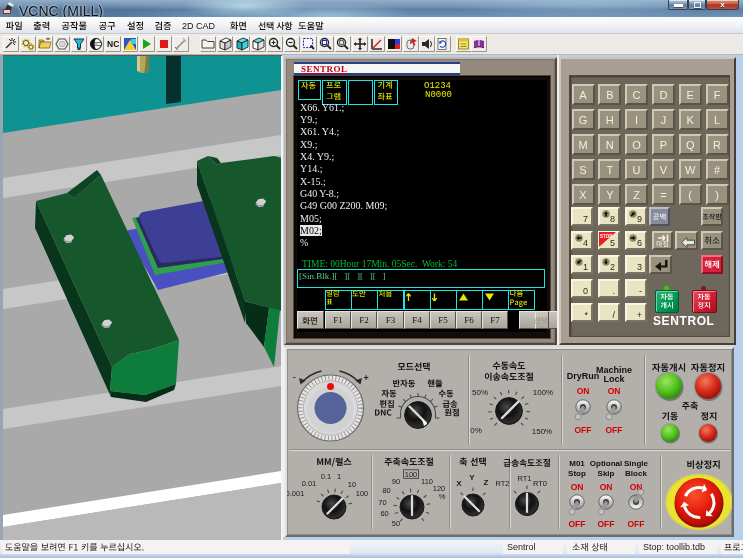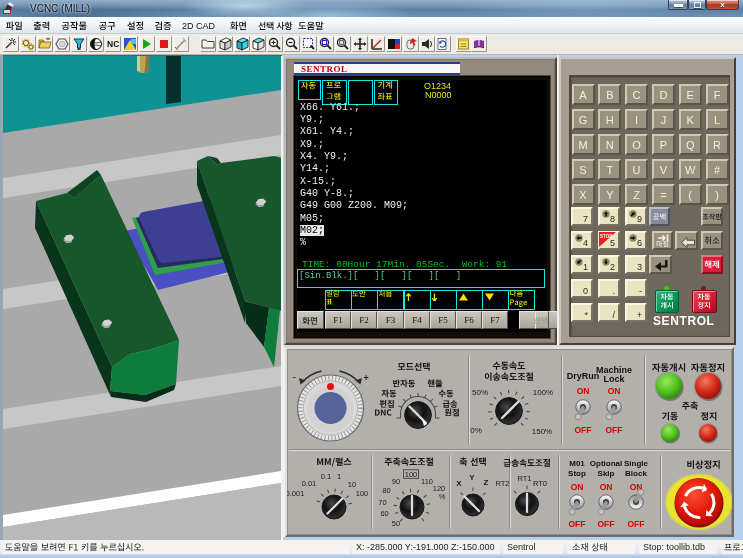--- a/index.html
+++ b/index.html
@@ -5,21 +5,21 @@
 body{position:relative;font-family:"Liberation Sans",sans-serif;background:#a8c0dc}
 .abs{position:absolute}
 
 #titlebar{position:absolute;left:0;top:0;width:743px;height:17px;
  background:linear-gradient(180deg,#93adc8 0%,#7293b5 40%,#5c7fa5 55%,#6f92b5 100%)}
 #titlebar .sheen{position:absolute;left:0;top:0;width:743px;height:17px;
  background:radial-gradient(ellipse 90px 18px at 245px 6px,rgba(195,228,240,.8),rgba(195,228,240,0) 70%),
  radial-gradient(ellipse 120px 20px at 330px 16px,rgba(180,215,235,.6),rgba(180,215,235,0) 70%),
  radial-gradient(ellipse 200px 26px at 585px 2px,rgba(165,200,225,.5),rgba(165,200,225,0) 70%),
  radial-gradient(ellipse 170px 24px at 80px 18px,rgba(30,60,95,.4),rgba(30,60,95,0) 70%)}
-#apptitle{position:absolute;left:30px;top:3px;font-size:10px;color:#111;text-shadow:0 0 3px #cfe0ef,0 0 2px #cfe0ef}
+#apptitle{position:absolute;left:19px;top:3px;font-size:14px;color:#111;text-shadow:0 0 3px #cfe0ef,0 0 2px #cfe0ef}
 #appicon{position:absolute;left:3px;top:2px;width:12px;height:12px}
 .wbtn{position:absolute;top:0;height:10px;border:1px solid #2e4259;border-top:none;box-shadow:inset 0 1px 0 rgba(255,255,255,.55)}
 #btnmin{left:668px;width:20px;border-radius:0 0 2px 2px;background:linear-gradient(180deg,#bccbdc,#718ea9 50%,#5d7b98 55%,#7c99b4)}
 #btnmax{left:688px;width:18px;border-radius:0 0 2px 2px;background:linear-gradient(180deg,#bccbdc,#718ea9 50%,#5d7b98 55%,#7c99b4)}
 #btnclose{left:706px;width:33px;border-radius:0 0 3px 3px;background:linear-gradient(180deg,#e09888,#c05540 48%,#a83424 52%,#c24e36)}
 .wglyph{position:absolute;color:#fff;font-size:8px;line-height:8px;text-align:center;width:100%;text-shadow:0 1px 1px #333}
 
 #menubar{position:absolute;left:0;top:17px;width:743px;height:17px;
  background:linear-gradient(180deg,#fdfdfd,#eef1f4 60%,#dfe4e9);border-bottom:1px solid #c8ccd2}
 
@@ -28,23 +28,23 @@
 #client{position:absolute;left:0;top:55px;width:743px;height:485px;background:#b7d0ec}
 #viewport{position:absolute;left:3px;top:0;width:280px;height:485px;background:#a9a9a9;border-right:2px solid #f2f2f2;border-top:1px solid #5a5a5a}
 #leftrail{position:absolute;left:0;top:0;width:3px;height:485px;background:#9aa5b2}
 
 #spanel{position:absolute;left:284px;top:2px;width:273px;height:288px;background:#93897d;
  border:2px solid;border-color:#c2bab0 #4f483f #4f483f #c2bab0;box-shadow:inset 0 0 0 1px #7d756a}
 #slabel{position:absolute;left:8px;top:3px;width:166px;height:13px;background:#f6f6f6;border-top:2px solid #25418c;border-bottom:2px solid #25418c}
 #slabel span{position:absolute;left:7px;top:0px;color:#c00018;font-family:"Liberation Serif",serif;font-weight:bold;font-size:9px;letter-spacing:.5px}
 #sframe{position:absolute;left:7px;top:16px;width:258px;height:264px;background:#120d0a;border:1px solid #52463c;box-shadow:inset 1px 1px 2px #000}
 #sscreen{position:absolute;left:11px;top:21px;width:250px;height:252px;background:#000}
-.gc{position:absolute;left:3px;color:#eee;font-family:Liberation Mono, monospace;font-size:10px;white-space:pre}
+.gc{position:absolute;left:3px;color:#eee;font-family:Liberation Serif, serif;font-size:10px;white-space:pre}
 .cyb{position:absolute;border:1px solid #19e7e7}
-.ylw{color:#e8e800;font-family:Liberation Sans, sans-serif}
+.ylw{color:#e8e800;font-family:Liberation Mono, monospace}
 .fbtn{position:absolute;top:231px;height:18px;background:linear-gradient(180deg,#cac6be,#a9a49a);border:1px solid;border-color:#e8e5e0 #55514a #55514a #e8e5e0;color:#111;font-size:9px;text-align:center;line-height:16px;font-family:"Liberation Serif",serif}
 
 #kpanel{position:absolute;left:559px;top:2px;width:177px;height:288px;background:#a89f92;
  border:2px solid;border-color:#cec6ba #453f36 #453f36 #cec6ba}
 #kinner{position:absolute;left:8px;top:16px;width:161px;height:262px;background:#6e675c;border:1px solid #514b42;box-shadow:inset 1px 1px 2px #3c362e}
 .key{position:absolute;background:#99927e;border:2px solid;border-color:#cfc8b4 #5b5547 #5b5547 #cfc8b4;color:#f2efe4;font-size:10px;text-align:center}
 .nkey{position:absolute;background:#e9e4c2;border:2px solid;border-color:#f8f5e4 #79735f #79735f #f8f5e4;color:#2a2a22}
 .nkey .num{position:absolute;right:3px;bottom:0px;font-size:9px}
 
 #cpanel{position:absolute;left:285px;top:292px;width:449px;height:190px;background:#b3b0ab;
@@ -322,21 +322,21 @@
 <div class="gc" style="top:46px">X61. Y4.;</div>
 <div class="gc" style="top:59px">X9.;</div>
 <div class="gc" style="top:71px">X4. Y9.;</div>
 <div class="gc" style="top:83px">Y14.;</div>
 <div class="gc" style="top:96px">X-15.;</div>
 <div class="gc" style="top:108px">G40 Y-8.;</div>
 <div class="gc" style="top:120px">G49 G00 Z200. M09;</div>
 <div class="gc" style="top:133px">M05;</div>
 <div class="gc" style="top:145px"><span style="background:#e8e8e8;color:#000">M02;</span></div>
 <div class="gc" style="top:157px">%</div>
-<div class="gc" style="top:179px;left:5px;color:#00bb33;font-size:9.5px">TIME: 00Hour 17Min. 05Sec.  Work: 91</div>
+<div class="gc" style="top:179px;left:5px;color:#00bb33;font-size:9.5px">TIME: 00Hour 17Min. 05Sec.  Work: 54</div>
 <div class="cyb" style="left:0px;top:189px;width:248px;height:19px"></div>
 <div class="gc" style="top:191px;left:2px;color:#5fc98f;font-size:9px">[Sin.Blk.][&nbsp;&nbsp;&nbsp;][&nbsp;&nbsp;&nbsp;][&nbsp;&nbsp;&nbsp;][&nbsp;&nbsp;&nbsp;]</div>
 <div class="cyb" style="left:28px;top:210px;width:27px;height:20px"></div>
 <div class="cyb" style="left:54px;top:210px;width:27px;height:20px"></div>
 <div class="cyb" style="left:80px;top:210px;width:27px;height:20px"></div>
 <div class="cyb" style="left:107px;top:210px;width:27px;height:20px"></div>
 <div class="cyb" style="left:133px;top:210px;width:27px;height:20px"></div>
 <div class="cyb" style="left:159px;top:210px;width:27px;height:20px"></div>
 <div class="cyb" style="left:185px;top:210px;width:27px;height:20px"></div>
 <div class="cyb" style="left:211px;top:210px;width:27px;height:20px"></div>
@@ -755,21 +755,20 @@
           <polygon points="417.0,134.7 414.7,143.4 420.2,140.9"></polygon>
           <polygon points="425.8,167.3 419.4,160.9 418.8,166.9"></polygon>
           <polygon points="393.2,158.5 401.9,156.2 397.0,152.7"></polygon>
         </g>
 </svg>
 </div>
 </div>
 
 <div id="statusbar">
  <div class="seg" style="left:2px;width:348px"></div>
- <div class="seg" style="left:352px;width:148px"><span>X: -285.000  Y:-191.000  Z:-150.000</span></div>
  <div class="seg" style="left:503px;width:60px"><span>Sentrol</span></div>
  <div class="seg" style="left:567px;width:68px"></div>
  <div class="seg" style="left:639px;width:78px"><span>Stop: toollib.tdb</span></div>
  <div class="seg" style="left:721px;width:24px"></div>
 </div>
 <svg id="kotext" width="743" height="558" viewBox="0 0 743 558">
 <path transform="translate(5.7,29.3)" d="M0.5 -6.9H5.2V-6.1H0.5ZM0.4 -1.3 0.3 -2.1Q1.1 -2.1 2.0 -2.1Q2.9 -2.1 3.8 -2.1Q4.7 -2.2 5.6 -2.3L5.6 -1.6Q4.8 -1.4 3.8 -1.4Q2.9 -1.3 2.0 -1.3Q1.2 -1.3 0.4 -1.3ZM1.4 -6.3H2.3V-1.9H1.4ZM3.5 -6.3H4.4V-1.9H3.5ZM6.0 -7.7H7.0V0.8H6.0ZM6.8 -4.4H8.3V-3.6H6.8Z M11.4 -7.5Q12.0 -7.5 12.5 -7.2Q13.0 -7.0 13.3 -6.5Q13.6 -6.1 13.6 -5.5Q13.6 -5.0 13.3 -4.5Q13.0 -4.1 12.5 -3.9Q12.0 -3.6 11.4 -3.6Q10.7 -3.6 10.2 -3.9Q9.7 -4.1 9.4 -4.5Q9.1 -5.0 9.1 -5.5Q9.1 -6.1 9.4 -6.5Q9.7 -7.0 10.2 -7.2Q10.7 -7.5 11.4 -7.5ZM11.4 -6.7Q11.0 -6.7 10.7 -6.5Q10.4 -6.4 10.3 -6.1Q10.1 -5.9 10.1 -5.5Q10.1 -5.2 10.3 -5.0Q10.4 -4.7 10.7 -4.6Q11.0 -4.4 11.4 -4.4Q11.7 -4.4 12.0 -4.6Q12.3 -4.7 12.5 -5.0Q12.7 -5.2 12.7 -5.5Q12.7 -5.9 12.5 -6.1Q12.3 -6.4 12.0 -6.5Q11.7 -6.7 11.4 -6.7ZM15.0 -7.7H16.0V-3.4H15.0ZM10.4 -3.0H16.0V-0.9H11.4V0.3H10.4V-1.6H15.0V-2.3H10.4ZM10.4 -0.1H16.2V0.7H10.4Z" fill="#111"></path>
 <path transform="translate(33.2,29.3)" d="M3.8 -3.5H4.7V-2.2H3.8ZM0.4 -4.0H8.1V-3.3H0.4ZM3.8 -7.8H4.7V-6.7H3.8ZM3.7 -6.7H4.6V-6.5Q4.6 -6.0 4.3 -5.7Q4.1 -5.3 3.6 -5.0Q3.1 -4.7 2.5 -4.6Q1.9 -4.4 1.1 -4.3L0.8 -5.1Q1.5 -5.1 2.0 -5.2Q2.6 -5.4 2.9 -5.5Q3.3 -5.7 3.5 -6.0Q3.7 -6.2 3.7 -6.5ZM3.9 -6.7H4.8V-6.5Q4.8 -6.2 5.0 -6.0Q5.2 -5.7 5.6 -5.5Q6.0 -5.4 6.5 -5.2Q7.0 -5.1 7.7 -5.1L7.5 -4.3Q6.7 -4.4 6.0 -4.6Q5.4 -4.7 4.9 -5.0Q4.5 -5.3 4.2 -5.7Q3.9 -6.0 3.9 -6.5ZM1.2 -7.0H7.3V-6.3H1.2ZM1.3 -2.6H7.1V-0.7H2.3V0.3H1.3V-1.3H6.2V-1.9H1.3ZM1.3 -0.0H7.4V0.7H1.3Z M9.3 -3.6H9.9Q10.8 -3.6 11.4 -3.6Q11.9 -3.6 12.4 -3.7Q12.9 -3.7 13.4 -3.8L13.5 -3.0Q13.1 -3.0 12.7 -2.9Q12.4 -2.9 12.0 -2.8Q11.6 -2.8 11.1 -2.8Q10.6 -2.8 9.9 -2.8H9.3ZM9.3 -7.2H13.0V-4.7H10.3V-3.1H9.3V-5.4H12.0V-6.5H9.3ZM15.0 -7.7H16.0V-2.5H15.0ZM13.5 -6.5H15.3V-5.7H13.5ZM13.5 -4.7H15.3V-3.9H13.5ZM10.3 -2.1H16.0V0.8H15.0V-1.3H10.3Z" fill="#111"></path>
 <path transform="translate(61.4,29.3)" d="M4.2 -2.4Q5.1 -2.4 5.8 -2.2Q6.5 -2.0 6.8 -1.7Q7.2 -1.3 7.2 -0.8Q7.2 -0.3 6.8 0.0Q6.5 0.4 5.8 0.6Q5.1 0.8 4.2 0.8Q3.3 0.8 2.7 0.6Q2.0 0.4 1.6 0.0Q1.2 -0.3 1.2 -0.8Q1.2 -1.3 1.6 -1.7Q2.0 -2.0 2.7 -2.2Q3.3 -2.4 4.2 -2.4ZM4.2 -1.7Q3.6 -1.7 3.2 -1.6Q2.7 -1.5 2.5 -1.3Q2.2 -1.1 2.2 -0.8Q2.2 -0.6 2.5 -0.4Q2.7 -0.2 3.2 -0.1Q3.6 0.0 4.2 0.0Q4.9 0.0 5.3 -0.1Q5.8 -0.2 6.0 -0.4Q6.2 -0.6 6.2 -0.8Q6.2 -1.1 6.0 -1.3Q5.8 -1.5 5.3 -1.6Q4.9 -1.7 4.2 -1.7ZM1.3 -7.3H6.8V-6.5H1.3ZM0.4 -3.8H8.1V-3.1H0.4ZM3.4 -5.4H4.4V-3.6H3.4ZM6.2 -7.3H7.2V-6.6Q7.2 -6.1 7.1 -5.6Q7.1 -5.0 6.9 -4.4L6.0 -4.5Q6.1 -5.1 6.2 -5.6Q6.2 -6.1 6.2 -6.6Z M11.0 -6.9H11.8V-6.2Q11.8 -5.5 11.5 -4.8Q11.2 -4.1 10.7 -3.6Q10.2 -3.0 9.4 -2.8L8.9 -3.5Q9.6 -3.8 10.0 -4.2Q10.5 -4.6 10.7 -5.1Q11.0 -5.7 11.0 -6.2ZM11.2 -6.9H12.0V-6.2Q12.0 -5.7 12.2 -5.2Q12.4 -4.7 12.9 -4.3Q13.3 -3.9 14.0 -3.7L13.5 -2.9Q12.7 -3.2 12.2 -3.7Q11.7 -4.2 11.4 -4.8Q11.2 -5.5 11.2 -6.2ZM9.2 -7.2H13.7V-6.4H9.2ZM14.6 -7.7H15.6V-2.6H14.6ZM15.4 -5.6H16.8V-4.8H15.4ZM10.0 -2.2H15.6V0.8H14.6V-1.4H10.0Z M20.9 -3.7H21.9V-2.4H20.9ZM17.5 -4.2H25.2V-3.5H17.5ZM18.5 -7.5H24.2V-4.8H18.5ZM23.3 -6.7H19.5V-5.6H23.3ZM18.4 -2.8H24.3V-0.7H19.4V0.2H18.5V-1.4H23.3V-2.0H18.4ZM18.5 -0.1H24.5V0.7H18.5Z" fill="#111"></path>
 <path transform="translate(98.7,29.3)" d="M4.2 -2.4Q5.1 -2.4 5.8 -2.2Q6.5 -2.0 6.8 -1.7Q7.2 -1.3 7.2 -0.8Q7.2 -0.3 6.8 0.0Q6.5 0.4 5.8 0.6Q5.1 0.8 4.2 0.8Q3.3 0.8 2.7 0.6Q2.0 0.4 1.6 0.0Q1.2 -0.3 1.2 -0.8Q1.2 -1.3 1.6 -1.7Q2.0 -2.0 2.7 -2.2Q3.3 -2.4 4.2 -2.4ZM4.2 -1.7Q3.6 -1.7 3.2 -1.6Q2.7 -1.5 2.5 -1.3Q2.2 -1.1 2.2 -0.8Q2.2 -0.6 2.5 -0.4Q2.7 -0.2 3.2 -0.1Q3.6 0.0 4.2 0.0Q4.9 0.0 5.3 -0.1Q5.8 -0.2 6.0 -0.4Q6.2 -0.6 6.2 -0.8Q6.2 -1.1 6.0 -1.3Q5.8 -1.5 5.3 -1.6Q4.9 -1.7 4.2 -1.7ZM1.3 -7.3H6.8V-6.5H1.3ZM0.4 -3.8H8.1V-3.1H0.4ZM3.4 -5.4H4.4V-3.6H3.4ZM6.2 -7.3H7.2V-6.6Q7.2 -6.1 7.1 -5.6Q7.1 -5.0 6.9 -4.4L6.0 -4.5Q6.1 -5.1 6.2 -5.6Q6.2 -6.1 6.2 -6.6Z M9.9 -7.2H15.2V-6.4H9.9ZM9.0 -3.6H16.7V-2.8H9.0ZM12.3 -3.0H13.3V0.8H12.3ZM14.7 -7.2H15.7V-6.5Q15.7 -6.0 15.7 -5.5Q15.7 -5.0 15.6 -4.4Q15.5 -3.8 15.4 -3.1L14.4 -3.2Q14.7 -4.2 14.7 -5.0Q14.7 -5.8 14.7 -6.5Z" fill="#111"></path>

